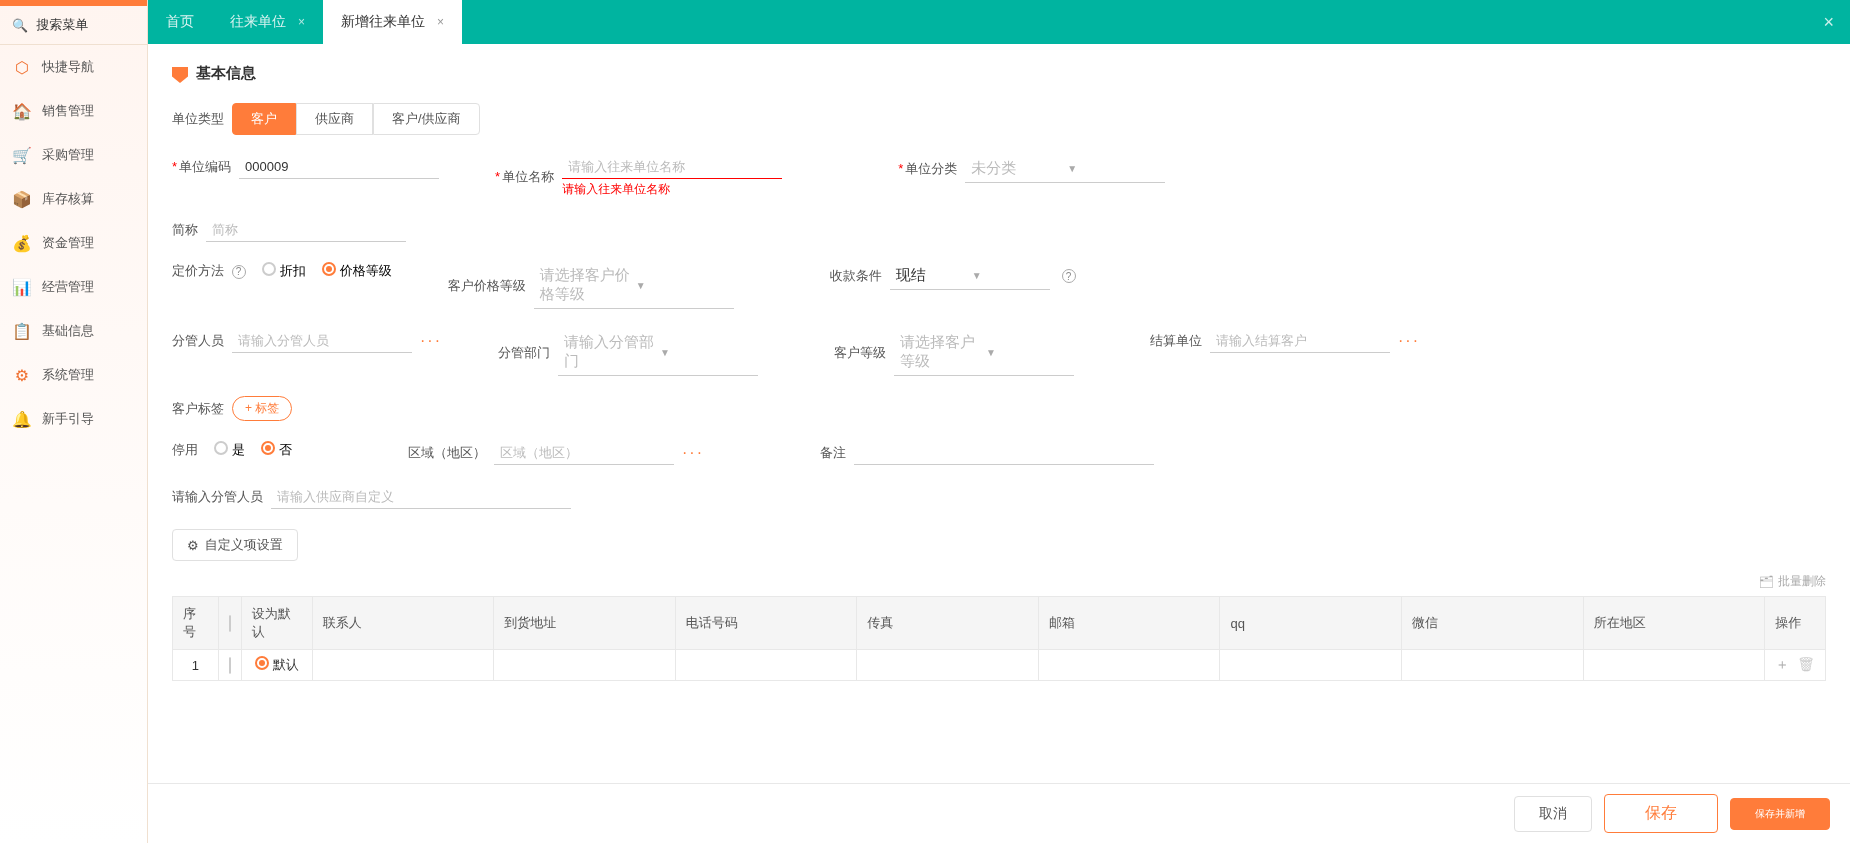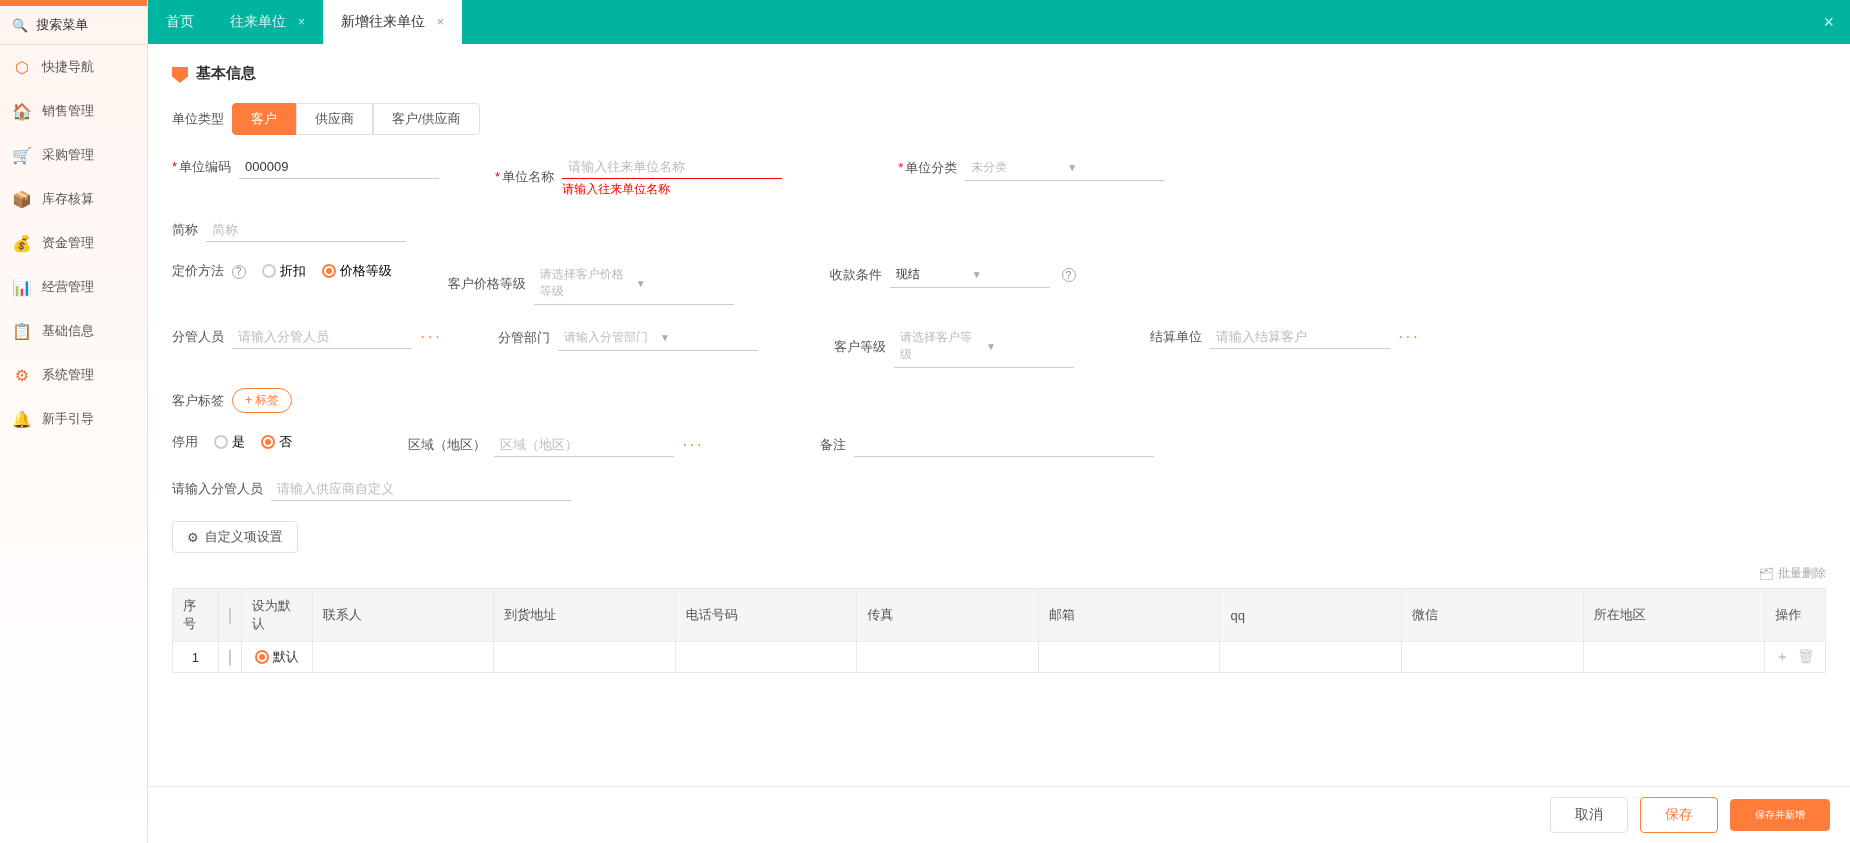--- a/index.html
+++ b/index.html
@@ -144,21 +144,21 @@
 
     .form-select {
       display: flex;
       align-items: center;
       border-bottom: 1px solid #ccc;
       padding: 4px 6px;
       cursor: pointer;
       gap: 4px;
       min-width: 160px;
     }
-    .form-select span { color: #bbb; font-size: 12px; flex: 1; }
+    .form-select span { color: #bbb; font-size: 15px; flex: 1; }
     .form-select .chevron { color: #aaa; font-size: 10px; }
 
     
     .type-buttons { display: flex; gap: 0; }
     .type-btn {
       padding: 6px 18px;
       border: 1px solid #e0e0e0;
       background: #fff;
       cursor: pointer;
       font-size: 13px;
@@ -167,21 +167,21 @@
     .type-btn.active {
       background: #ff7c3a;
       color: #fff;
       border-color: #ff7c3a;
     }
     .type-btn:first-child { border-radius: 4px 0 0 4px; }
     .type-btn:last-child { border-radius: 0 4px 4px 0; }
 
     
     .radio-group { display: flex; align-items: center; gap: 16px; }
-    .radio-item { display: flex; align-items: center; gap: 4px; cursor: pointer; }
+    .radio-item { display: flex; align-items: flex-start; gap: 4px; cursor: pointer; }
     .radio-circle {
       width: 14px; height: 14px;
       border-radius: 50%;
       border: 2px solid #ccc;
       display: flex; align-items: center; justify-content: center;
     }
     .radio-circle.checked { border-color: #ff7c3a; }
     .radio-circle.checked::after {
       content: '';
       width: 6px; height: 6px;
@@ -252,26 +252,26 @@
     .btn-cancel {
       padding: 8px 24px;
       border: 1px solid #e0e0e0;
       background: #fff;
       border-radius: 4px;
       cursor: pointer;
       font-size: 14px;
       color: #555;
     }
     .btn-save {
-      padding: 8px 24px;
+      padding: 8px 40px;
       border: 1px solid #ff7c3a;
       background: #fff;
       border-radius: 4px;
       cursor: pointer;
-      font-size: 14px;
+      font-size: 16px;
       color: #ff7c3a;
     }
     .btn-save-new {
       padding: 8px 24px;
       background: #ff7c3a;
       border: 1px solid #ff7c3a;
       border-radius: 4px;
       cursor: pointer;
       font-size: 10px;
       color: #fff;

